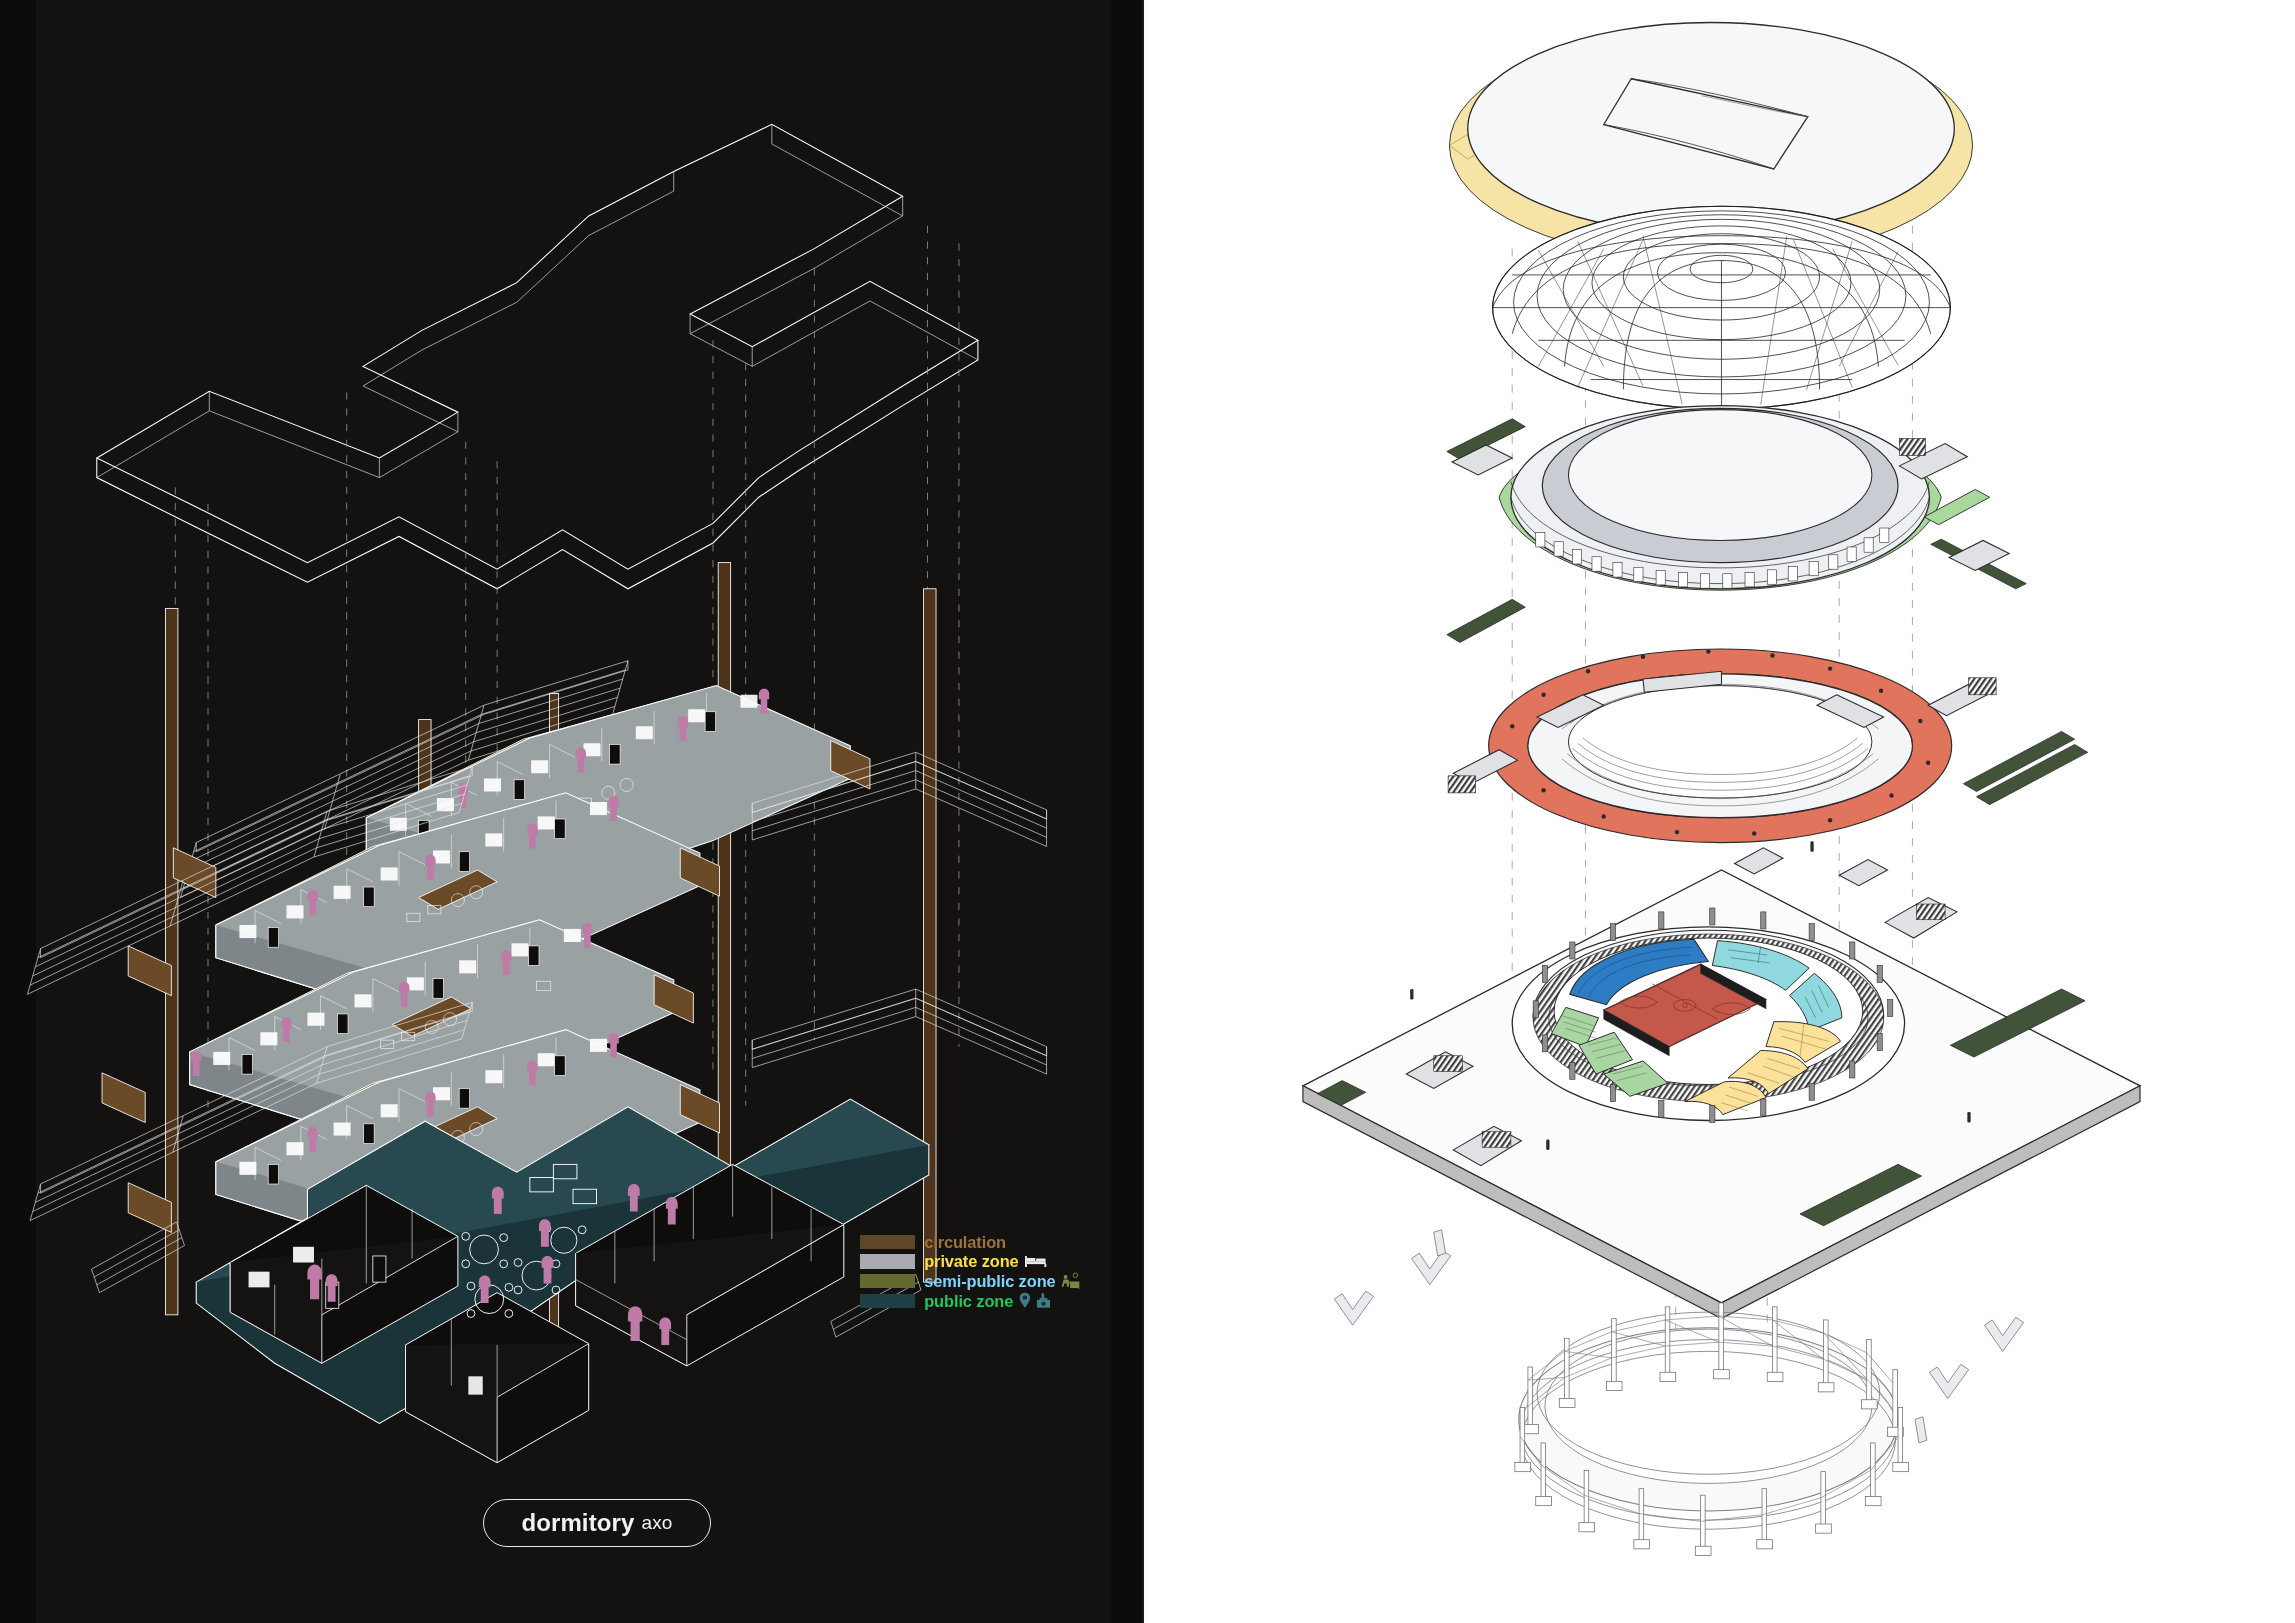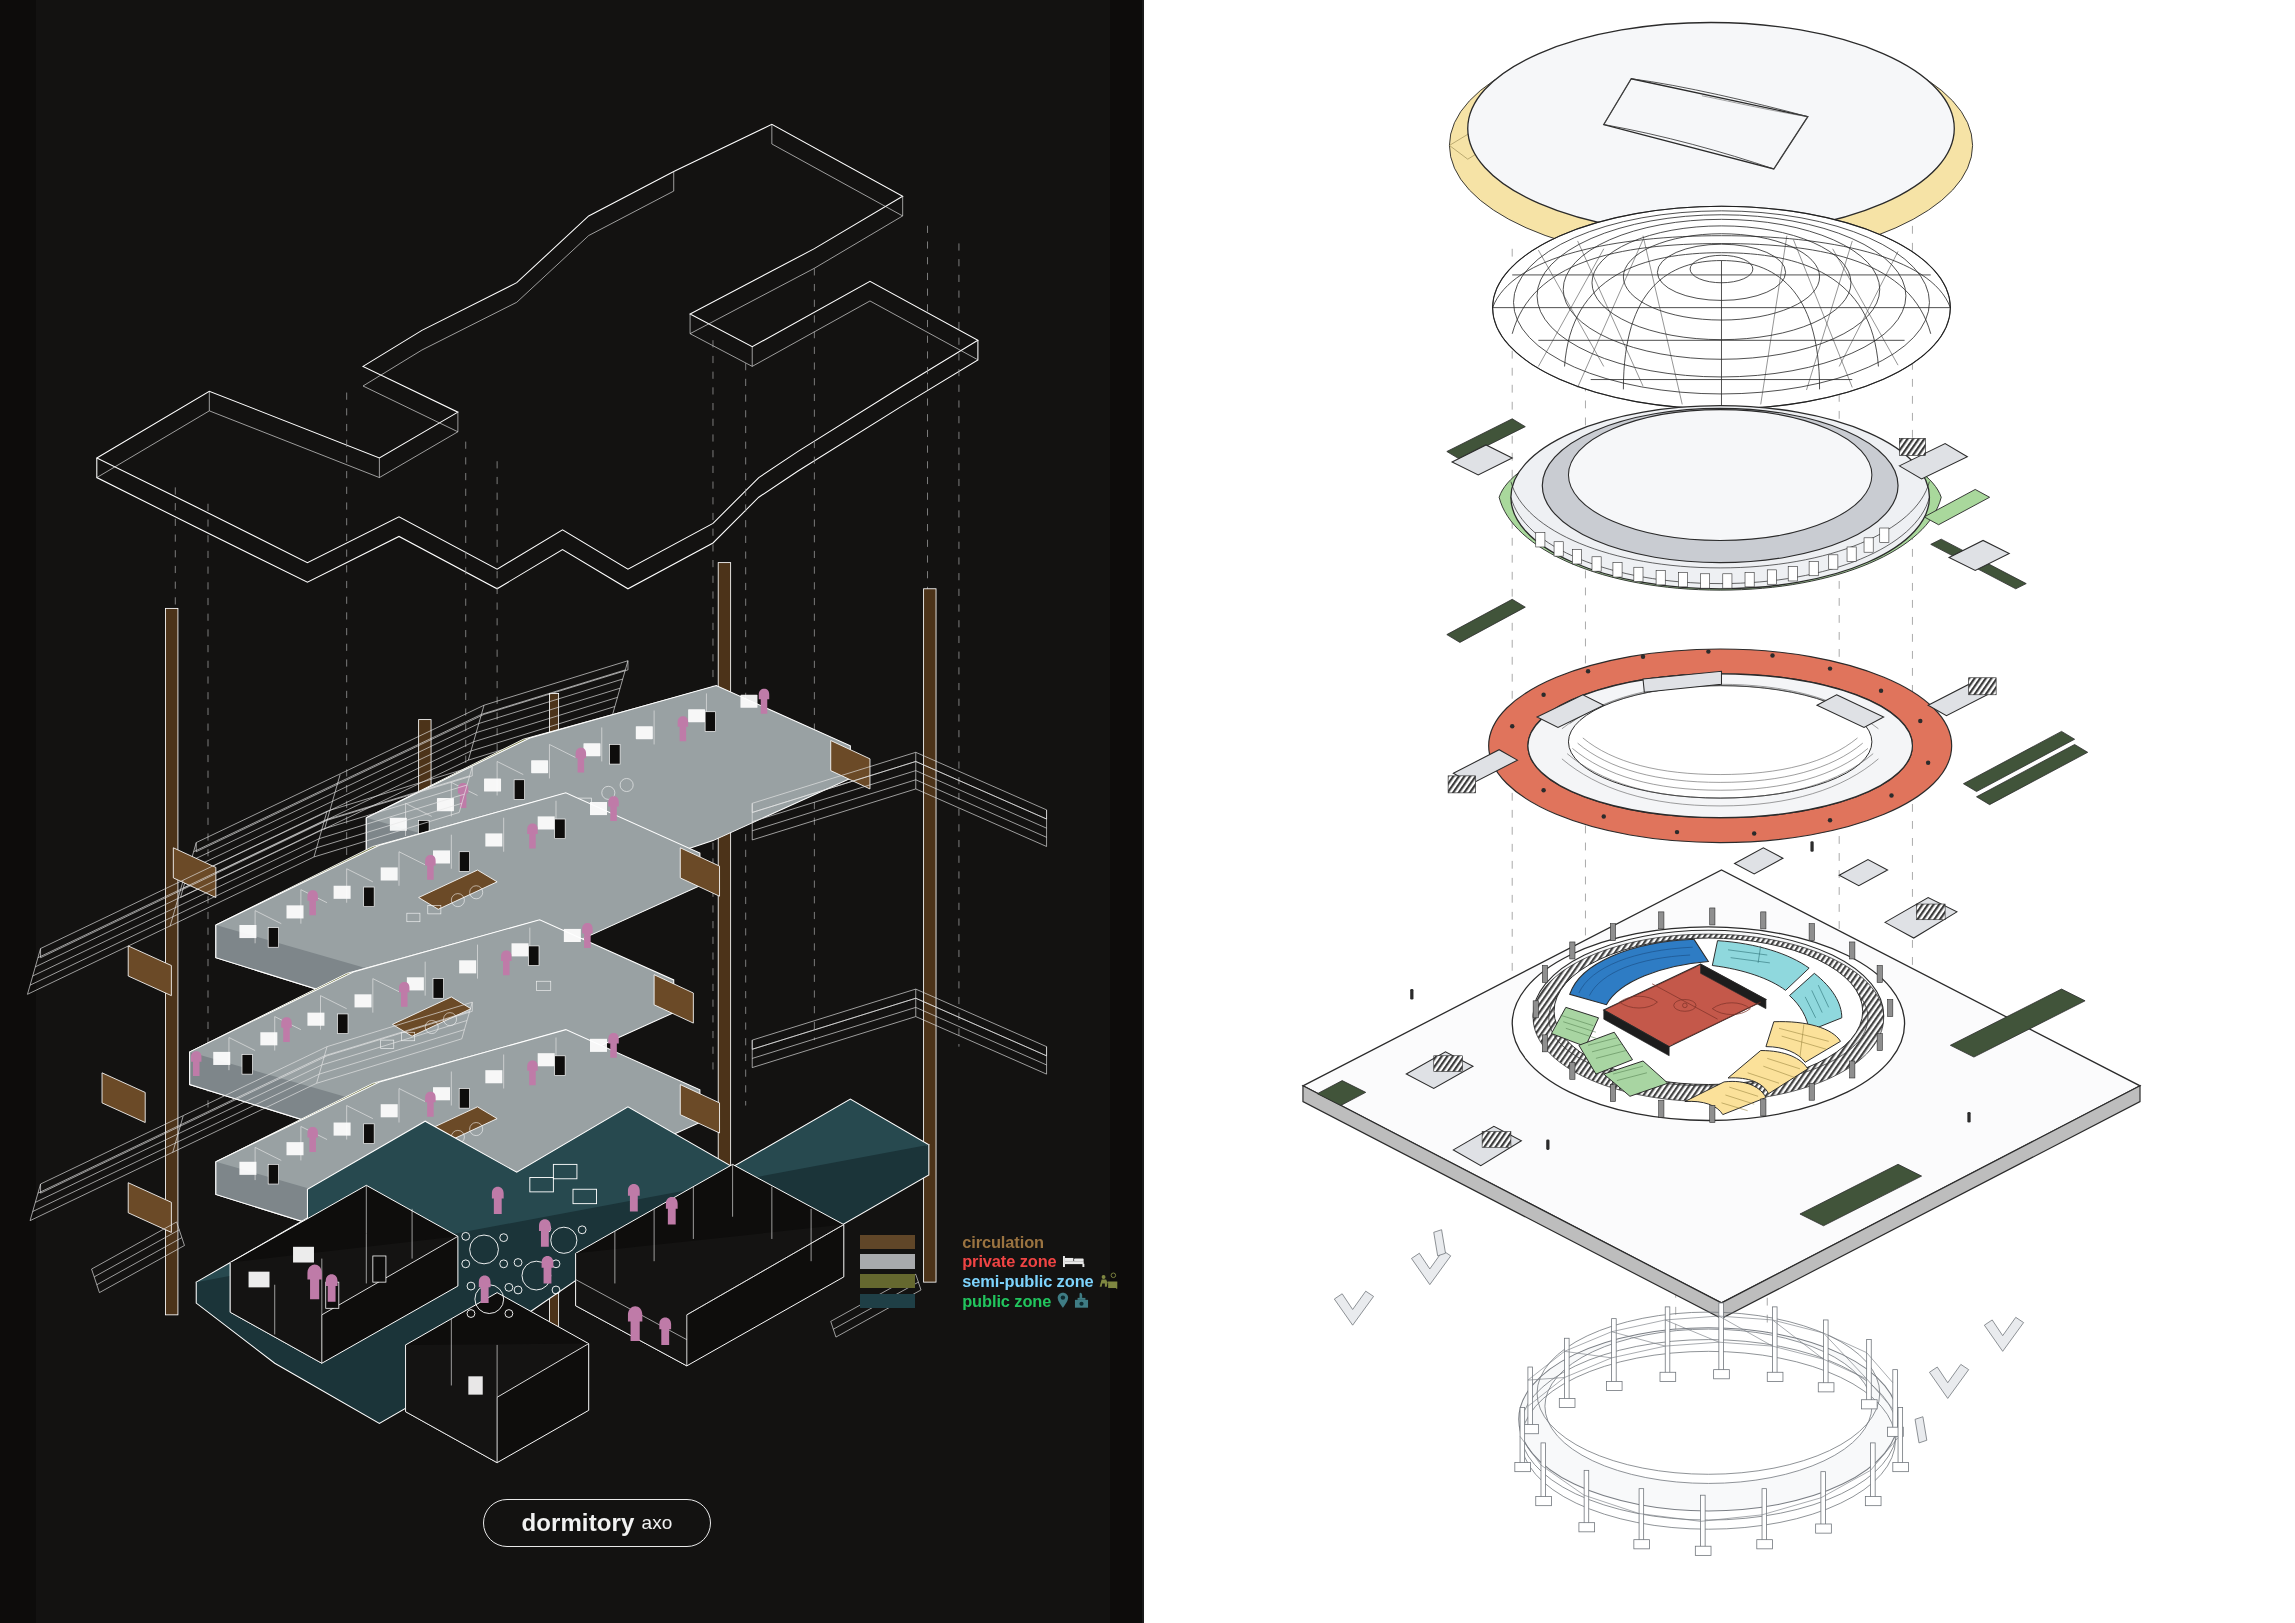--- a/index.html
+++ b/index.html
@@ -20,21 +20,21 @@
   .pill{position:absolute;display:flex;align-items:center;justify-content:center;
         border-radius:654px;white-space:nowrap;letter-spacing:0.1px;}
   #pill-dorm{left:483px;top:1499px;width:226px;height:46px;border:1.6px solid #e9e9e9;}
   #pill-dorm .t1{font-size:24px;font-weight:700;color:#f2f2f2;}
   #pill-dorm .t2{font-size:19px;font-weight:400;color:#f2f2f2;margin-left:7.2px;}
 
   
   #dorm-legend{position:absolute;left:860px;top:1233px;width:262px;}
   .dl-row{display:flex;align-items:center;height:17.7px;margin-bottom:2px;}
   .dl-sw{width:55px;height:14.4px;flex:0 0 55px;}
-  .dl-lab{font-size:16.4px;font-weight:700;margin-left:9.2px;letter-spacing:-0.1px;line-height:1;padding-left:38px;}
+  .dl-lab{font-size:16.4px;font-weight:700;margin-left:9.2px;letter-spacing:-0.1px;line-height:1;}
   .dl-ic{margin-left:5.9px;display:flex;align-items:center;gap:3.9px;}
 
   svg{display:block;overflow:visible;}
   .no-sel{user-select:none;}
 </style>
 </head>
 <body>
 
 <div id="board">
 
@@ -480,21 +480,21 @@
 
     <div id="dorm-legend">
 
       <div class="dl-row">
         <div class="dl-sw" style="background:#604628"></div>
         <div class="dl-lab" style="color:#9a7340">circulation</div>
       </div>
 
       <div class="dl-row">
         <div class="dl-sw" style="background:#a8aaad"></div>
-        <div class="dl-lab" style="color:#ef4444">private zone</div>
+        <div class="dl-lab" style="color:#fde047">private zone</div>
         <div class="dl-ic">
           <svg width="22" height="14.4" viewBox="0 0 34 22">
             <rect x="0" y="3" width="3" height="17" fill="#e8e8e8"></rect>
             <rect x="3" y="11" width="29" height="4.5" fill="#e8e8e8"></rect>
             <path d="M3,11 L3,6 L16,6 L16,11 Z" fill="#e8e8e8"></path>
             <rect x="17" y="7" width="15" height="4" rx="1.6" fill="#e8e8e8"></rect>
             <rect x="30" y="15" width="3" height="5" fill="#e8e8e8"></rect>
           </svg>
         </div>
       </div>

